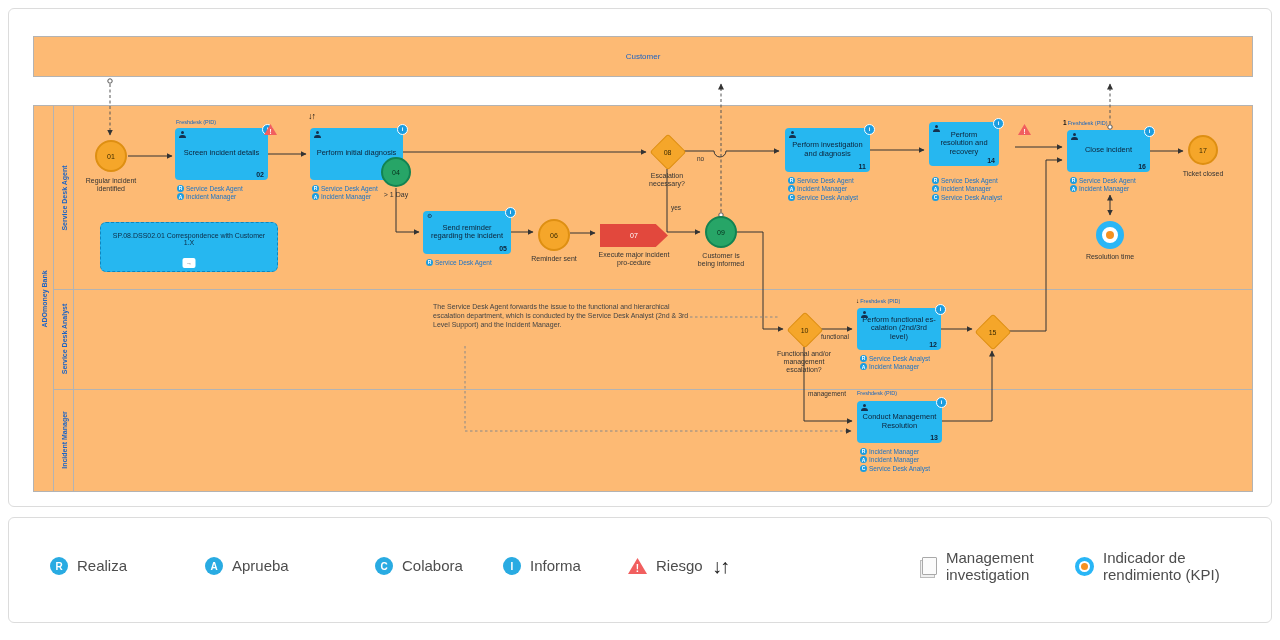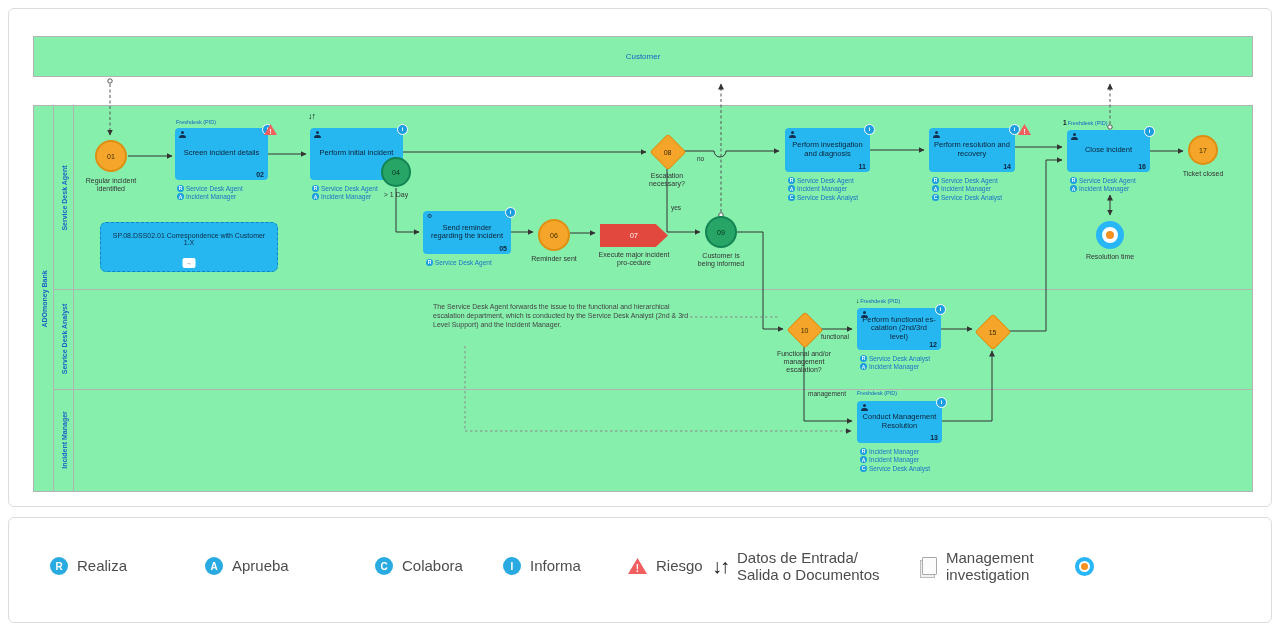--- a/index.html
+++ b/index.html
@@ -1,20 +1,20 @@
 <!DOCTYPE html>
 <html><head>
 <meta charset="utf-8">
 <style>
   html,body{margin:0;padding:0;width:1280px;height:640px;background:#fff;overflow:hidden;
     font-family:"Liberation Sans",sans-serif;}
   .card{position:absolute;background:#fff;border:1px solid #dcdcdc;border-radius:6px;}
   #diagram-card{left:8px;top:8px;width:1262px;height:497px;}
   #legend-card{left:8px;top:517px;width:1262px;height:104px;}
-  .pool{position:absolute;border:1px solid #b3b3b3;background:#86efac;z-index:1;box-sizing:border-box;}
+  .pool{position:absolute;border:1px solid #b3b3b3;background:#fdba74;z-index:1;box-sizing:border-box;}
   #customer-pool{left:33px;top:36px;width:1220px;height:41px;display:flex;align-items:center;justify-content:center;}
   #customer-pool span{font-size:8px;color:#1a62c5;}
   #bank-pool{left:33px;top:105px;width:1220px;height:387px;display:flex;}
   .strip{width:20px;border-right:1px solid #b3b3b3;position:relative;box-sizing:border-box;}
   .vlabel{position:absolute;left:50%;top:50%;transform:translate(-50%,-50%) rotate(-90deg);
     white-space:nowrap;font-size:7px;color:#1a62c5;font-weight:bold;}
   #lanes{flex:1;display:flex;flex-direction:column;}
   .lane{display:flex;border-bottom:1px solid #b3b3b3;box-sizing:border-box;}
   .lane:last-child{border-bottom:none;}
   .lane .strip{width:20px;}
@@ -168,21 +168,21 @@
   <div class="role">
       <span class="badge">A</span>
       <span>Incident Manager</span>
     </div>
 </div>
 
 <div class="io-icon" style="left:308px;top:111px">↓↑</div>
 <div class="task" style="left:310px;top:128px;width:93px;height:52px">
   <span class="person"></span>
   <i class="info">i</i>
-  <span>Perform initial incident</span>
+  <span>Perform initial diagnosis</span>
   <span class="num">03</span>
 </div>
 <div class="roles" style="left:312px;top:183px">
   <div class="role">
       <span class="badge">R</span>
       <span>Service Desk Agent</span>
     </div>
   <div class="role">
       <span class="badge">A</span>
       <span>Incident Manager</span>
@@ -248,21 +248,21 @@
   <div class="role">
       <span class="badge">A</span>
       <span>Incident Manager</span>
     </div>
   <div class="role">
       <span class="badge">C</span>
       <span>Service Desk Analyst</span>
     </div>
 </div>
 
-<div class="task" style="left:929px;top:128px;width:86px;height:44px">
+<div class="task" style="left:929px;top:122px;width:70px;height:44px">
   <span class="person"></span>
   <i class="info">i</i>
   <span>Perform resolution and recovery</span>
   <span class="num">14</span>
 </div>
 <div class="warn" style="left:1018px;top:124px">!</div>
 <div class="roles" style="left:932px;top:175px">
   <div class="role">
       <span class="badge">R</span>
       <span>Service Desk Agent</span>
@@ -373,25 +373,25 @@
 <div class="litem" style="left:503px">
   <span class="lbadge">I</span>
   <span class="txt">Informa</span>
 </div>
 <div class="litem" style="left:628px">
   <span class="lwarn">!</span>
   <span class="txt">Riesgo</span>
 </div>
 <div class="litem" style="left:712px">
   <span class="larrows">↓↑</span>
-  <span class="txt"><span>Datos de Entrada/</span><br>
-  <span>Salida o Documentos</span></span>
 </div>
 <div class="litem" style="left:922px">
   <span class="lpaper"></span>
   <span class="txt"><span>Management</span><br>
   <span>investigation</span></span>
 </div>
 <div class="litem" style="left:1075px">
   <span class="lkpi">
       <i></i>
     </span>
+  <span class="txt"><span>Indicador de</span><br>
+  <span>rendimiento (KPI)</span></span>
 </div>
 
 </body></html>

